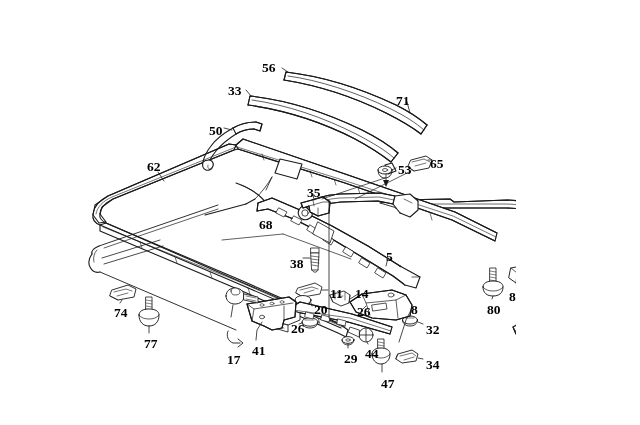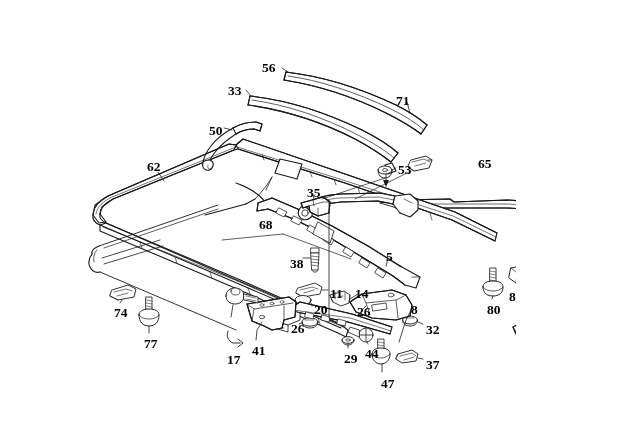--- a/index.html
+++ b/index.html
@@ -429,36 +429,36 @@
 
     </g>
   </svg>
 
   <div class="callout" style="left:262px; top:61px;">56</div>
   <div class="callout" style="left:228px; top:84px;">33</div>
   <div class="callout" style="left:396px; top:94px;">71</div>
   <div class="callout" style="left:209px; top:124px;">50</div>
   <div class="callout" style="left:147px; top:160px;">62</div>
   <div class="callout" style="left:398px; top:163px;">53</div>
-  <div class="callout" style="left:430px; top:157px;padding-left:48px;">65</div>
+  <div class="callout" style="left:430px; top:157px;">65</div>
   <div class="callout" style="left:259px; top:170px;margin-top:48px;">68</div>
   <div class="callout" style="left:307px; top:186px;">35</div>
   <div class="callout" style="left:386px; top:250px;">5</div>
   <div class="callout" style="left:290px; top:257px;">38</div>
   <div class="callout" style="left:330px; top:287px;">11</div>
   <div class="callout" style="left:355px; top:287px;">14</div>
   <div class="callout" style="left:314px; top:303px;">20</div>
   <div class="callout" style="left:291px; top:322px;">26</div>
   <div class="callout" style="left:357px; top:305px;">26</div>
   <div class="callout" style="left:411px; top:303px;">8</div>
   <div class="callout" style="left:114px; top:306px;">74</div>
   <div class="callout" style="left:144px; top:337px;">77</div>
   <div class="callout" style="left:227px; top:321px;margin-top:32px;">17</div>
   <div class="callout" style="left:252px; top:344px;text-align:center;">41</div>
   <div class="callout" style="left:426px; top:323px;">32</div>
   <div class="callout" style="left:344px; top:352px;">29</div>
   <div class="callout" style="left:365px; top:347px;">44</div>
   <div class="callout" style="left:381px; top:377px;">47</div>
-  <div class="callout" style="left:426px; top:358px;">37</div>
+  <div class="callout" style="left:426px; top:358px;">34</div>
   <div class="callout" style="left:487px; top:303px;">80</div>
   <div class="callout" style="left:509px; top:290px;">83</div>
 
 </div>
 
 </body></html>

